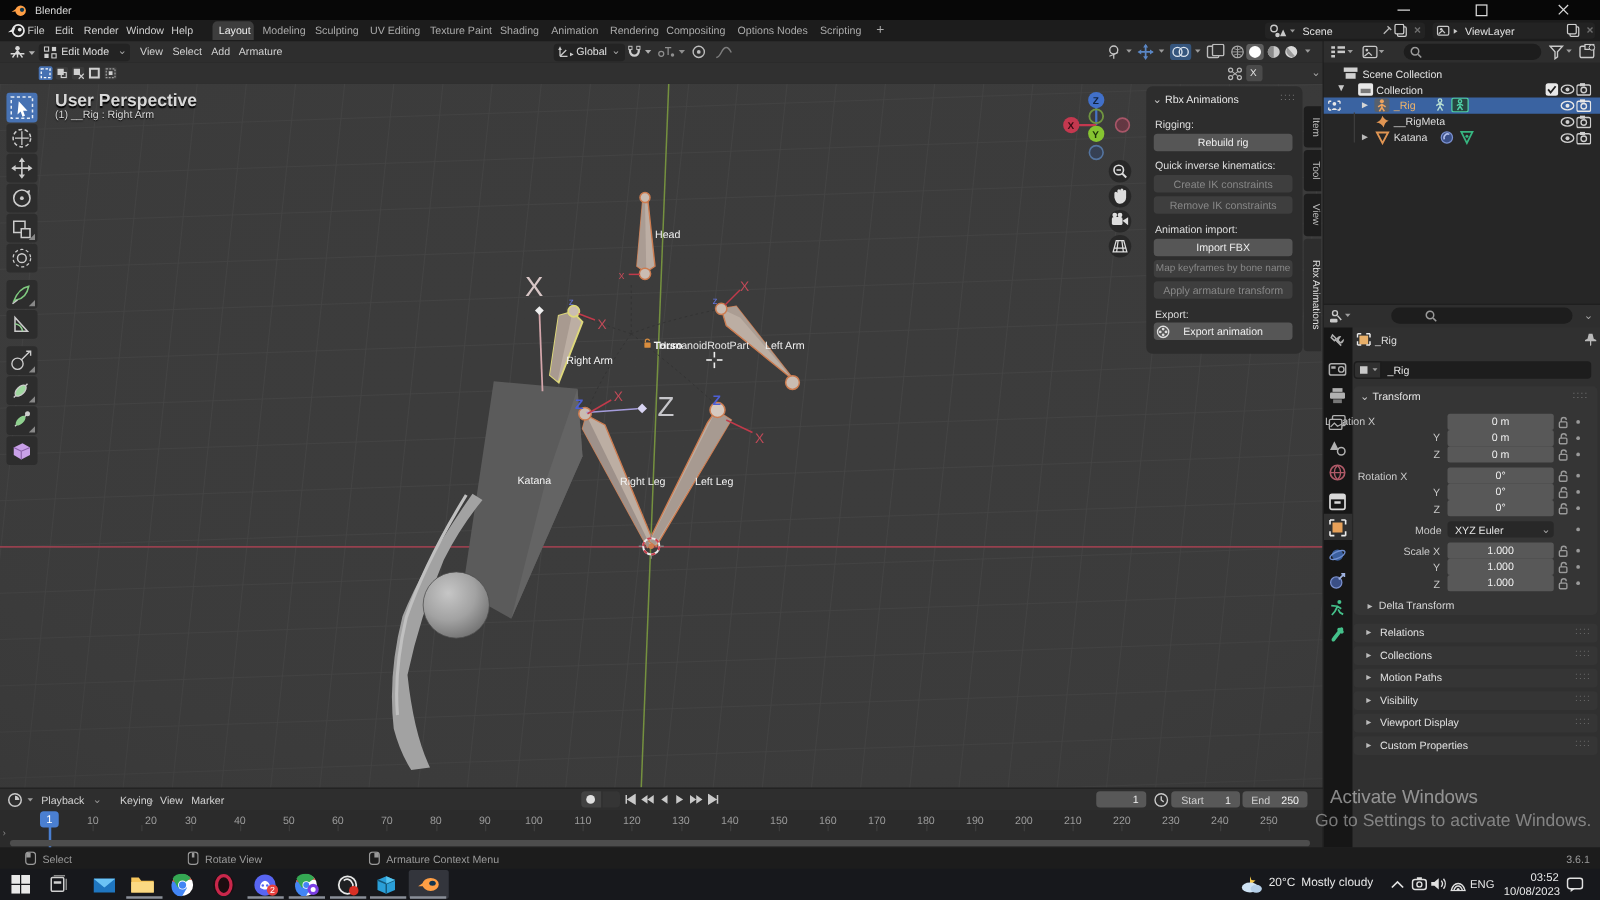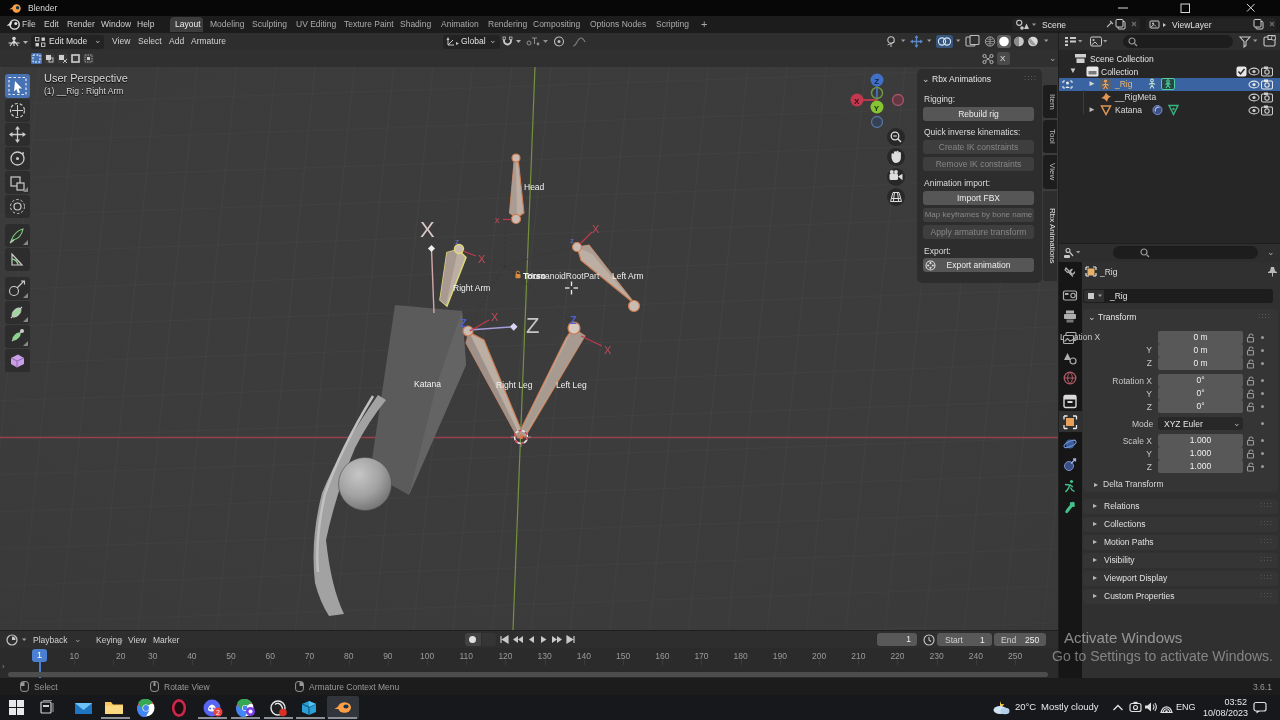--- a/index.html
+++ b/index.html
@@ -302,21 +302,21 @@
   <text x="453" y="224">Right Arm</text>
   <text x="612" y="212">Left Arm</text>
   <text x="527" y="212" fill="#e8e8e8">HumanoidRootPart</text>
   <text x="523" y="212" font-weight="bold">Torso</text>
   <text x="414" y="320">Katana</text>
   <text x="496" y="321">Right Leg</text>
   <text x="556" y="321">Left Leg</text>
  </g>
 </svg>
 
-<div class="txt" style="left:44px;top:5px;font-size:11px;color:#d8d8d8;text-shadow:0 1px 1px #000;">User Perspective</div>
+<div class="txt" style="left:44px;top:5px;font-size:14px;color:#d8d8d8;text-shadow:0 1px 1px #000;font-weight:bold;">User Perspective</div>
 <div class="txt" style="left:44px;top:19px;font-size:8.5px;color:#d8d8d8;text-shadow:0 1px 1px #000;">(1) __Rig : Right Arm</div>
 
 <svg class="abs" style="left:5px;top:7px" width="28" height="302" viewBox="0 0 28 302">
  <rect x="0" y="0" width="25" height="24" rx="3" fill="#4772b3"></rect>
  <rect x="4" y="3.5" width="17" height="17" fill="none" stroke="#e5ecf5" stroke-width="1.2" stroke-dasharray="2.5 2"></rect>
  <path d="M10 7 L17 14.5 L13.5 14.5 L15 18.5 L13 19.3 L11.5 15.2 L9 17.5 Z" fill="#fff"></path>
  <g transform="translate(0,25)">
           <rect x="0" y="0" width="25" height="23" rx="3" fill="#2d2d2d"></rect>
           <circle cx="12.5" cy="11.5" r="7" fill="none" stroke="#ccc" stroke-width="1.2" stroke-dasharray="3 2"></circle>
           <path d="M12.5 6 v11 M7 11.5 h11" stroke="#ccc" stroke-width="1"></path>
@@ -616,21 +616,21 @@
       <path d="M3 4.5 V3 a2 2 0 0 1 4 0" fill="none" stroke="#9a9a9a" stroke-width="1.1"></path>
     </svg>
 <div class="abs" style="left:1261px;top:348.5px;width:3px;height:3px;border-radius:50%;background:#9a9a9a;"></div>
 <div class="txt" style="left:1060px;top:358.0px;width:92px;text-align:right;font-size:8.5px;color:#c8c8c8;">Z</div>
 <div class="abs" style="left:1158px;top:356.5px;width:85px;height:13px;background:#585858;border-radius:2px;text-align:center;font-size:8.5px;color:#f0f0f0;line-height:13px;">0 m</div>
 <svg class="abs" style="left:1246px;top:358.5px" width="10" height="10" viewBox="0 0 10 10">
       <rect x="1.5" y="4.5" width="6" height="4.5" rx="0.8" fill="none" stroke="#9a9a9a" stroke-width="1.1"></rect>
       <path d="M3 4.5 V3 a2 2 0 0 1 4 0" fill="none" stroke="#9a9a9a" stroke-width="1.1"></path>
     </svg>
 <div class="abs" style="left:1261px;top:361.5px;width:3px;height:3px;border-radius:50%;background:#9a9a9a;"></div>
-<div class="txt" style="left:1060px;top:375.5px;width:92px;text-align:right;font-size:8.5px;color:#c8c8c8;">Rotation X</div>
+<div class="txt" style="left:1060px;top:375.5px;width:92px;text-align:center;font-size:8.5px;color:#c8c8c8;">Rotation X</div>
 <div class="abs" style="left:1158px;top:374px;width:85px;height:13px;background:#585858;border-radius:2px;text-align:center;font-size:8.5px;color:#f0f0f0;line-height:13px;">0°</div>
 <svg class="abs" style="left:1246px;top:376px" width="10" height="10" viewBox="0 0 10 10">
       <rect x="1.5" y="4.5" width="6" height="4.5" rx="0.8" fill="none" stroke="#9a9a9a" stroke-width="1.1"></rect>
       <path d="M3 4.5 V3 a2 2 0 0 1 4 0" fill="none" stroke="#9a9a9a" stroke-width="1.1"></path>
     </svg>
 <div class="abs" style="left:1261px;top:379px;width:3px;height:3px;border-radius:50%;background:#9a9a9a;"></div>
 <div class="txt" style="left:1060px;top:388.5px;width:92px;text-align:right;font-size:8.5px;color:#c8c8c8;">Y</div>
 <div class="abs" style="left:1158px;top:387px;width:85px;height:13px;background:#585858;border-radius:2px;text-align:center;font-size:8.5px;color:#f0f0f0;line-height:13px;">0°</div>
 <svg class="abs" style="left:1246px;top:389px" width="10" height="10" viewBox="0 0 10 10">
       <rect x="1.5" y="4.5" width="6" height="4.5" rx="0.8" fill="none" stroke="#9a9a9a" stroke-width="1.1"></rect>

